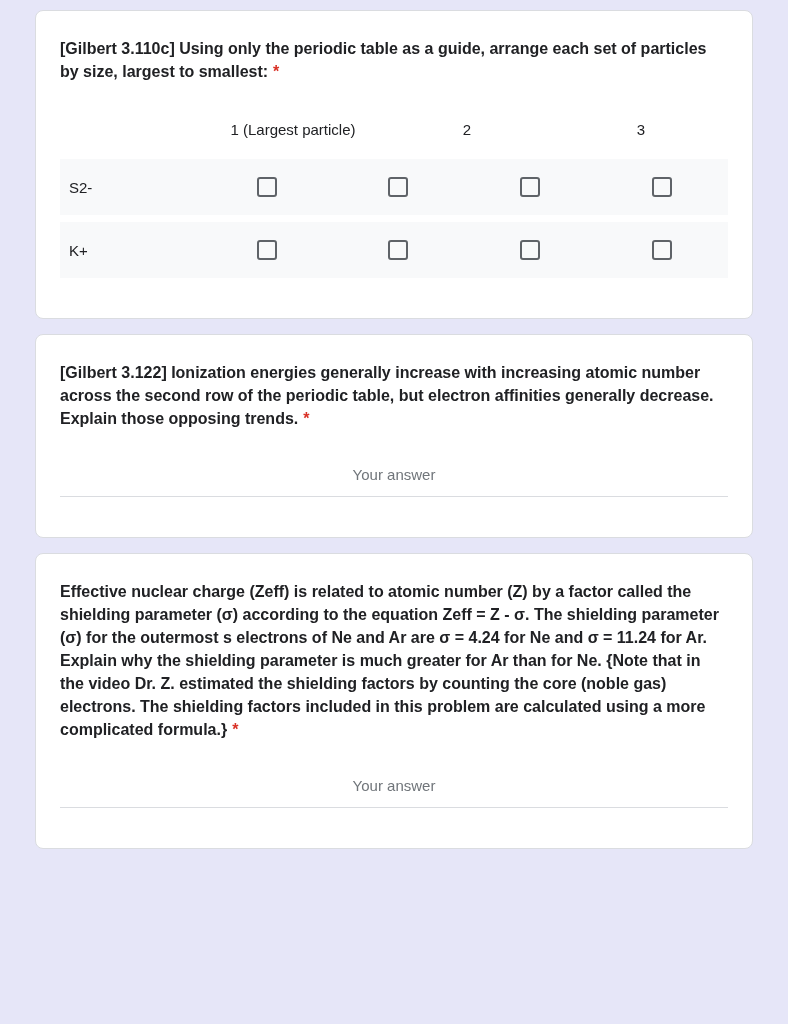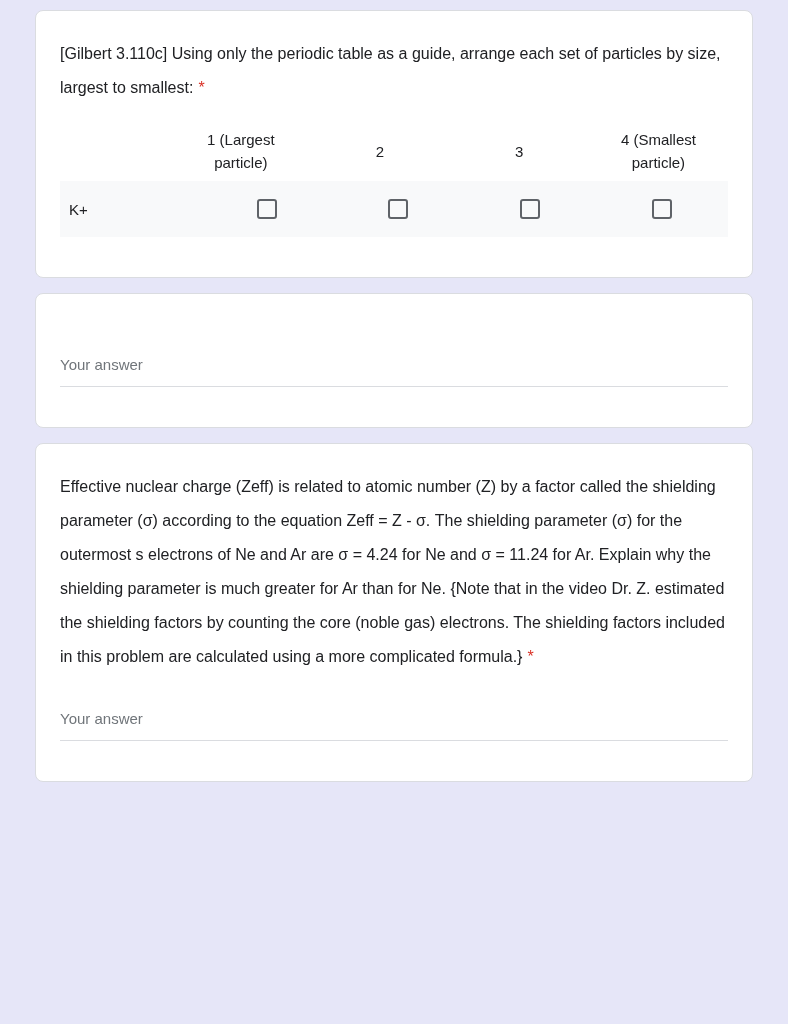--- a/index.html
+++ b/index.html
@@ -13,22 +13,23 @@
   .page { padding: 10px 35px 14px; }
   .card {
     background: #ffffff;
     border: 1px solid #dadce0;
     border-radius: 8px;
     padding: 26px 24px 40px;
     margin-bottom: 15px;
   }
   .question {
     font-size: 16px;
-    line-height: 34px;
+    line-height: 23px;
     color: #202124;
+    font-weight: bold;
   }
   .req {
     color: #d93025;
     margin-left: 5px;
     font-size: 16px;
   }
   
   .grid { margin-top: 20px; font-size: 15px; }
   .grid-header {
     display: flex;
@@ -73,20 +74,21 @@
     display: inline-block;
     cursor: pointer;
     background: transparent;
   }
   
   .answer {
     margin-top: 36px;
     padding-bottom: 12px;
     border-bottom: 1px solid #dadce0;
     cursor: text;
+    text-align: center;
   }
   .placeholder {
     font-size: 15px;
     color: #70757a;
   }
 </style>
 </head>
 <body>
 
 <div class="page">
@@ -94,23 +96,37 @@
   <section class="card">
     <p class="question"><span>[Gilbert 3.110c] Using only the periodic table as a guide, arrange each set of particles by size, largest to smallest:</span><span class="req">*</span></p>
 
     <div class="grid">
 
       <div class="grid-header">
         <div class="spacer"></div>
         <div class="col-header">1 (Largest particle)</div>
         <div class="col-header">2</div>
         <div class="col-header">3</div>
-        <div class="col-header">4 (Smallest particle)</div>
       </div>
 
+      <div class="grid-row">
+        <div class="row-label-cell">S2-</div>
+        <div class="cell">
+            <span class="checkbox"></span>
+          </div>
+        <div class="cell">
+            <span class="checkbox"></span>
+          </div>
+        <div class="cell">
+            <span class="checkbox"></span>
+          </div>
+        <div class="cell">
+            <span class="checkbox"></span>
+          </div>
+      </div>
 
 
 
       <div class="grid-row">
         <div class="row-label-cell">K+</div>
         <div class="cell">
             <span class="checkbox"></span>
           </div>
         <div class="cell">
             <span class="checkbox"></span>
@@ -120,20 +136,21 @@
           </div>
         <div class="cell">
             <span class="checkbox"></span>
           </div>
       </div>
 
     </div>
   </section>
 
   <section class="card">
+    <p class="question"><span>[Gilbert 3.122] Ionization energies generally increase with increasing atomic number across the second row of the periodic table, but electron affinities generally decrease. Explain those opposing trends.</span><span class="req">*</span></p>
     <div class="answer">
       <span class="placeholder">Your answer</span>
     </div>
   </section>
 
   <section class="card">
     <p class="question"><span>Effective nuclear charge (Zeff) is related to atomic number (Z) by a factor called the shielding parameter (σ) according to the equation Zeff = Z - σ. The shielding parameter (σ) for the outermost s electrons of Ne and Ar are σ = 4.24 for Ne and σ = 11.24 for Ar. Explain why the shielding parameter is much greater for Ar than for Ne. {Note that in the video Dr. Z. estimated the shielding factors by counting the core (noble gas) electrons. The shielding factors included in this problem are calculated using a more complicated formula.}</span><span class="req">*</span></p>
     <div class="answer">
       <span class="placeholder">Your answer</span>
     </div>

